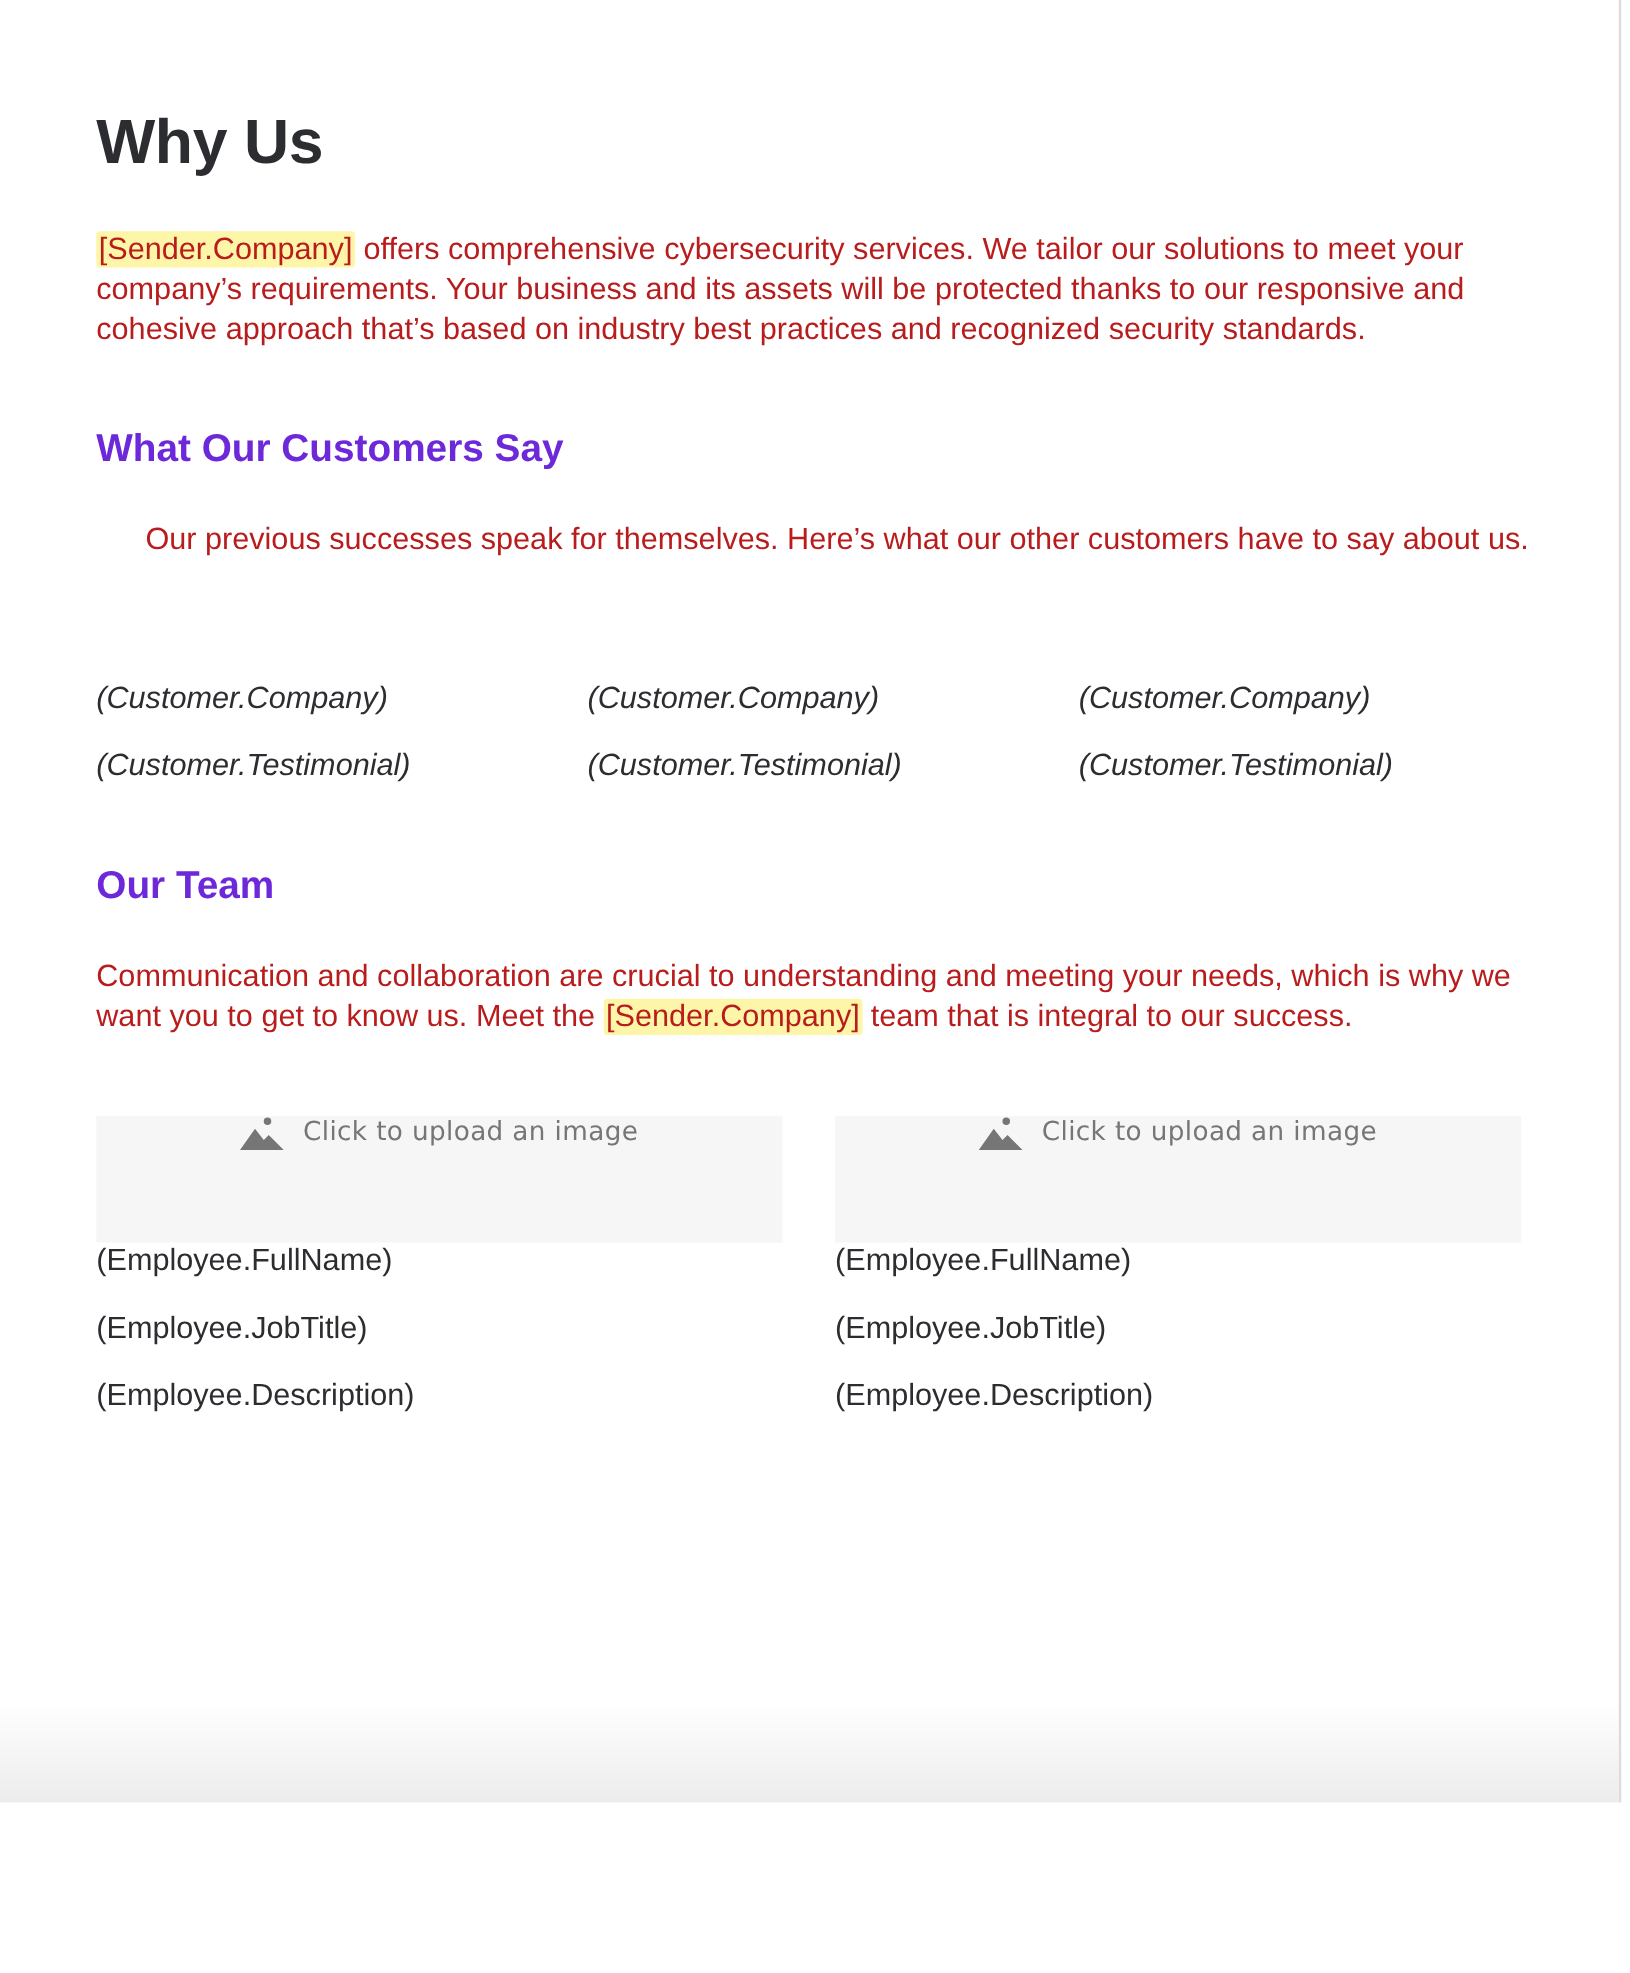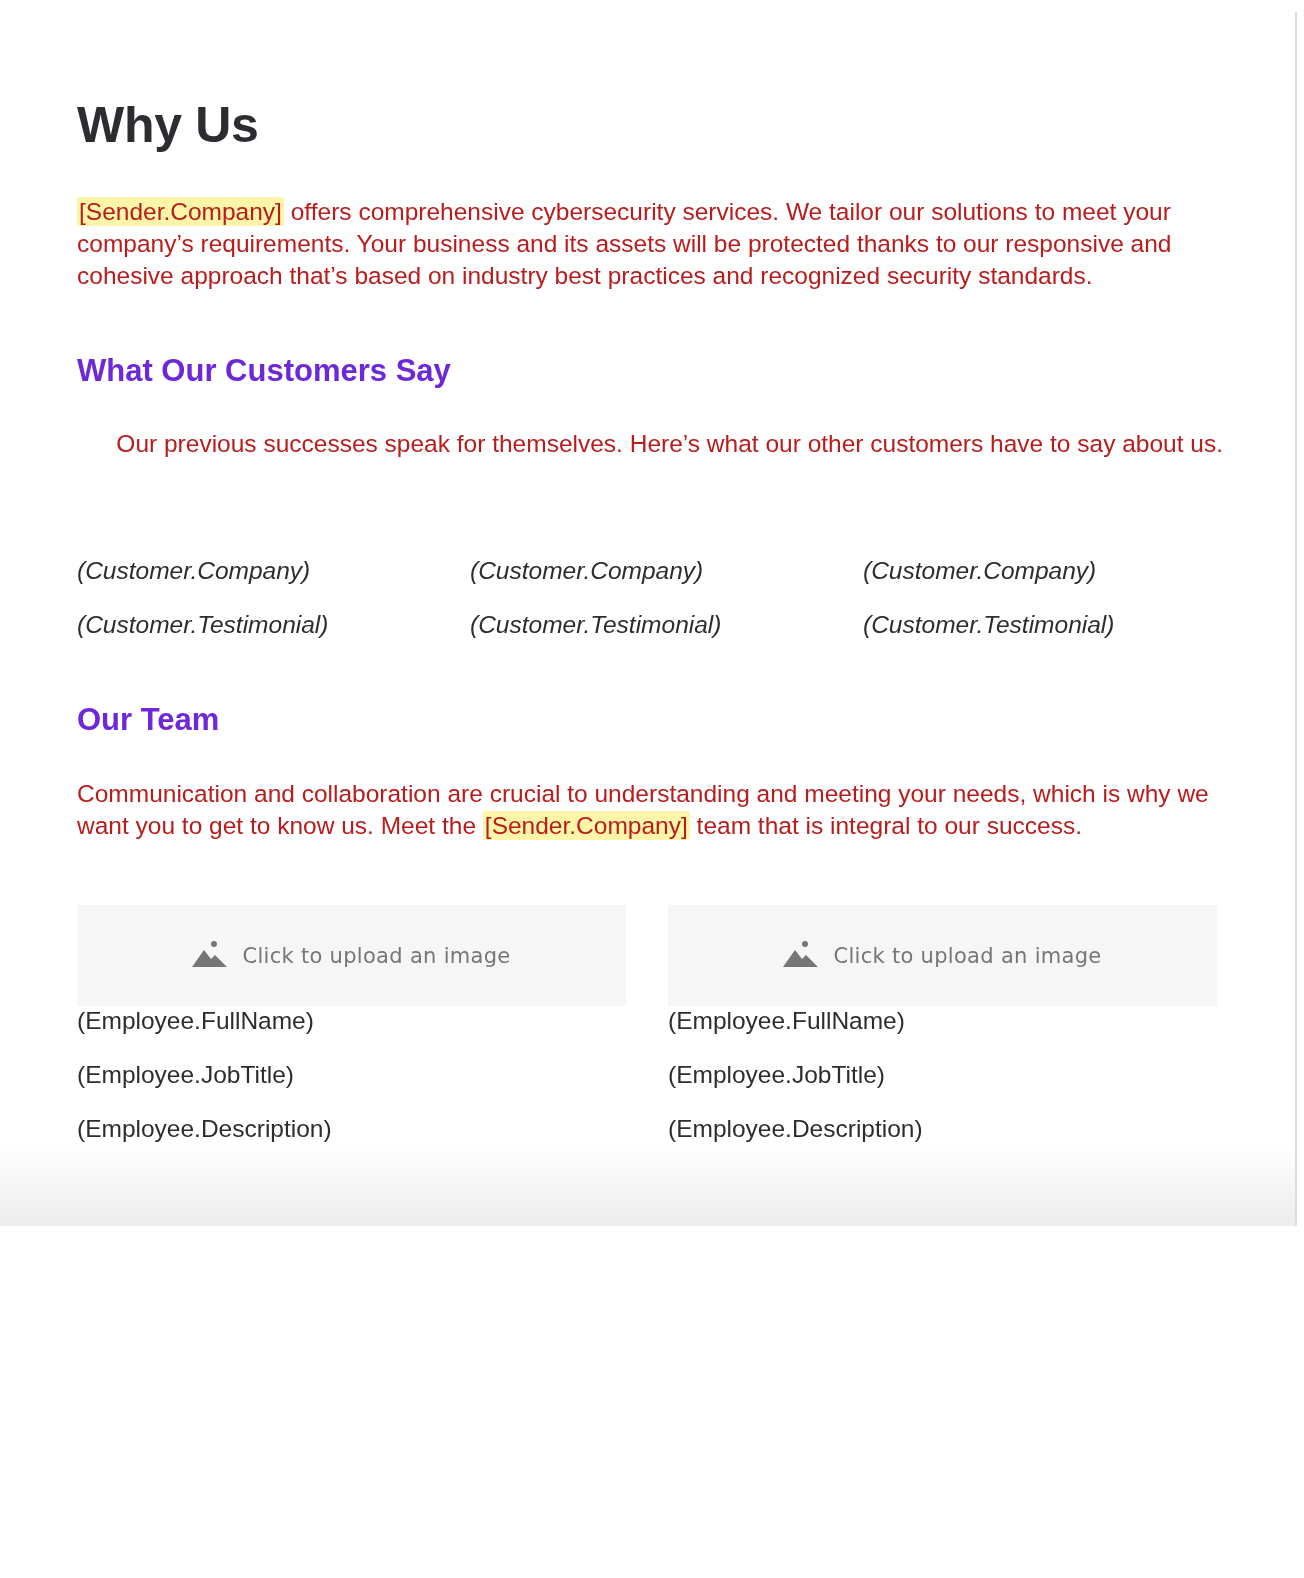--- a/index.html
+++ b/index.html
@@ -3,21 +3,21 @@
   <meta charset="utf-8">
   <style>
     html, body { margin: 0; padding: 0; }
     body {
       width: 1304px; height: 1578px; overflow: hidden; position: relative;
       background: #ffffff;
       font-family: "Liberation Sans", sans-serif;
       color: #2c2d30;
     }
     .page {
-      position: absolute; left: 0; top: 12px; width: 1295px; height: 1214px;
+      position: absolute; left: 0; top: 0; width: 1295px; height: 1442px;
       background: #ffffff;
       border-right: 2px solid #dcdcdc;
     }
     .bottom-shade {
       position: absolute; left: 0; bottom: 0; width: 1295px; height: 80px;
       background: linear-gradient(to bottom, rgba(240,240,240,0), rgba(236,236,236,1));
     }
     .content { position: absolute; left: 77px; top: 0; width: 1146px; }
     h1 {
       position: absolute; top: 84px; left: 0; margin: 0;
@@ -34,21 +34,21 @@
     .hl {
       background: #fdf6a8; border-radius: 3px; padding: 1px 2px;
     }
     .cust-row { position: absolute; left: 0; width: 1180px; display: flex; }
     .cust-col { width: 393px; font-size: 24.5px; line-height: 30px; font-style: italic; }
     .cust-col div { height: 54px; }
     .team-grid { position: absolute; left: 0; top: 893px; width: 1140px; display: flex; gap: 42px; }
     .team-col { width: 549px; }
     .upload {
       width: 549px; height: 101px; background: #f6f6f6;
-      display: flex; align-items: center; justify-content: center; gap: 14px;
+      display: flex; align-items: flex-start; justify-content: center; gap: 14px;
       cursor: pointer;
     }
     .upload-label { font-family: "DejaVu Sans", sans-serif; font-size: 21px; color: #767676; letter-spacing: 0.3px; }
     .emp { font-size: 24.5px; line-height: 30px; }
     .emp div { height: 54px; }
   </style>
 </head>
 <body>
 
 <div class="page">

